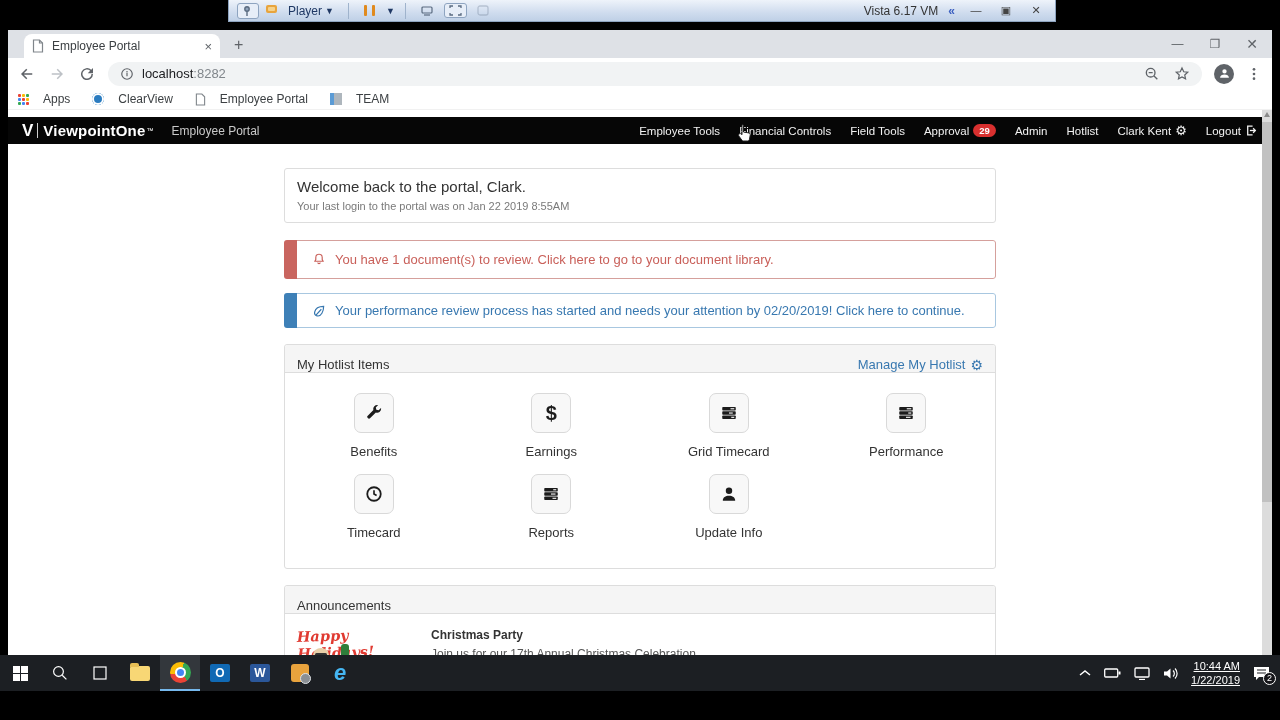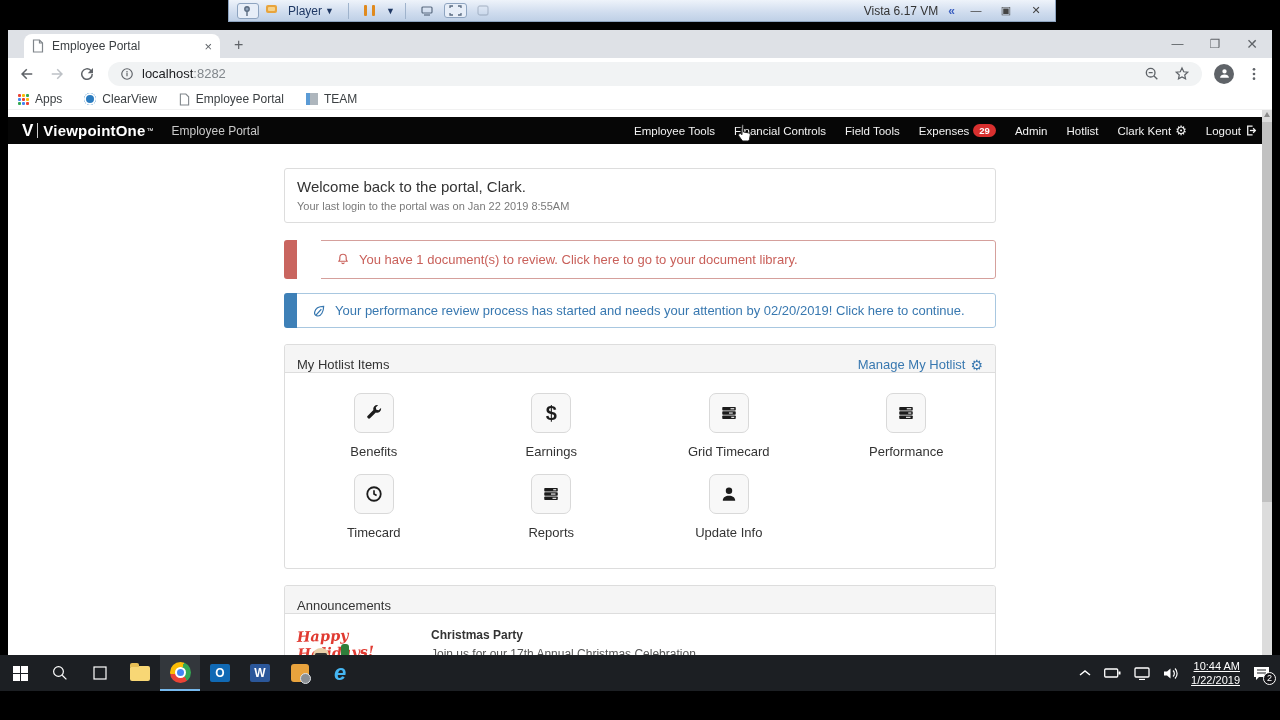--- a/index.html
+++ b/index.html
@@ -31,21 +31,21 @@
   #win-controls { position:absolute; right:6px; top:0; height:28px; display:flex; align-items:center; gap:26px; color:#5f6368; font-size:12px; padding-right:8px;}
   #chrome-toolbar { height:31px; background:#fff; display:flex; align-items:center; padding:0 10px; gap:12px; }
   .navicon { width:18px; height:18px; color:#5f6368; }
   .navicon.disabled { color:#bdc1c6; }
   #omnibox { flex:1; height:24px; background:#f1f3f4; border-radius:12px; display:flex; align-items:center; padding:0 12px; gap:8px; font-size:13px; }
   #omnibox .host { color:#202124; }
   #omnibox .port { color:#80868b; }
   .omni-right { display:flex; align-items:center; gap:14px; }
   #avatar-icon { width:20px; height:20px; border-radius:50%; background:#5f6368; display:flex; align-items:center; justify-content:center; }
   #bookmarks-bar { height:21px; background:#fff; display:flex; align-items:center; padding:0 10px; gap:22px; font-size:12px; color:#3c4043; border-bottom:1px solid #f1f1f1; }
-  .bm { display:flex; align-items:center; gap:6px; }
+  .bm { display:flex; align-items:center; gap:14px; }
   .apps-grid { display:grid; grid-template-columns:repeat(3,3px); grid-gap:1px; }
   .apps-grid i { width:3px; height:3px; border-radius:1px; }
   .cv-icon { width:12px; height:12px; border-radius:50%; background:#2b7cc0; box-shadow:inset 0 0 0 2px #fff, inset 0 0 0 4px #2b7cc0; }
   .team-icon { width:12px; height:12px; background:#aeb6bd; border-left:4px solid #5b9bd5; }
 
   
   #page { position:relative; height:545px; background:#fff; overflow:hidden; }
   #site-navbar { margin-top:7px; height:27px; background:#060606; display:flex; align-items:center; padding:0 14px; }
   .brand { display:flex; align-items:center; color:#fff; }
   .brand .vmark { font-weight:bold; font-size:17px; }
@@ -61,21 +61,21 @@
   #container { width:712px; margin:24px auto 0; }
   .panel { border:1px solid #ddd; border-radius:3px; background:#fff; }
   #welcome-panel { padding:9px 12px 10px; }
   #welcome-panel .w-title { font-size:15px; color:#333; }
   #welcome-panel .w-sub { font-size:11px; color:#7a7a7a; margin-top:5px; }
 
   .alert { display:flex; margin-top:17px; border-radius:3px; overflow:hidden; }
   .alert .side { width:13px; flex:none; }
   .alert .body { flex:1; display:flex; align-items:center; gap:9px; padding:11px 15px; font-size:13px; border:1px solid; border-left:none; border-radius:0 3px 3px 0; background:#fff; }
   .alert-danger .side { background:#c9655f; }
-  .alert-danger .body { border-color:#d5a09c; color:#c9605a;margin-left:24px; }
+  .alert-danger .body { border-color:#d5a09c; color:#c9605a; }
   .alert-info { margin-top:14px; }
   .alert-info .side { background:#3e80b7; }
   .alert-info .body { border-color:#a8c7e0; color:#3878b0; padding:9px 15px; }
 
   .panel-hdr { background:#f5f5f5; border-bottom:1px solid #ddd; height:28px; display:flex; align-items:flex-end; padding:0 12px; font-size:13px; color:#333; border-radius:3px 3px 0 0; }
   #hotlist-panel { margin-top:16px; }
   .manage-link { margin-left:auto; color:#3878b0; display:flex; align-items:center; gap:5px; text-decoration:none; font-size:13px; }
   #hotlist-grid { display:grid; grid-template-columns:repeat(4,1fr); row-gap:9px; padding:14px 0 28px; }
   .hl-item { display:flex; flex-direction:column; align-items:center; padding-top:6px; }
   .hl-btn { width:40px; height:40px; background:#f8f8f8; border:1px solid #d9d9d9; border-radius:7px; display:flex; align-items:center; justify-content:center; color:#1c1c1c; }
@@ -287,21 +287,21 @@
         <a>
             <span>Employee Tools</span>
           </a>
         <a>
             <span>Financial Controls</span>
           </a>
         <a>
             <span>Field Tools</span>
           </a>
         <a>
-            <span>Expenses</span>
+            <span>Approval</span>
             <span class="badge-red">29</span>
           </a>
         <a>
             <span>Admin</span>
           </a>
         <a>
             <span>Hotlist</span>
           </a>
         <a>
             <span>Clark Kent</span>

